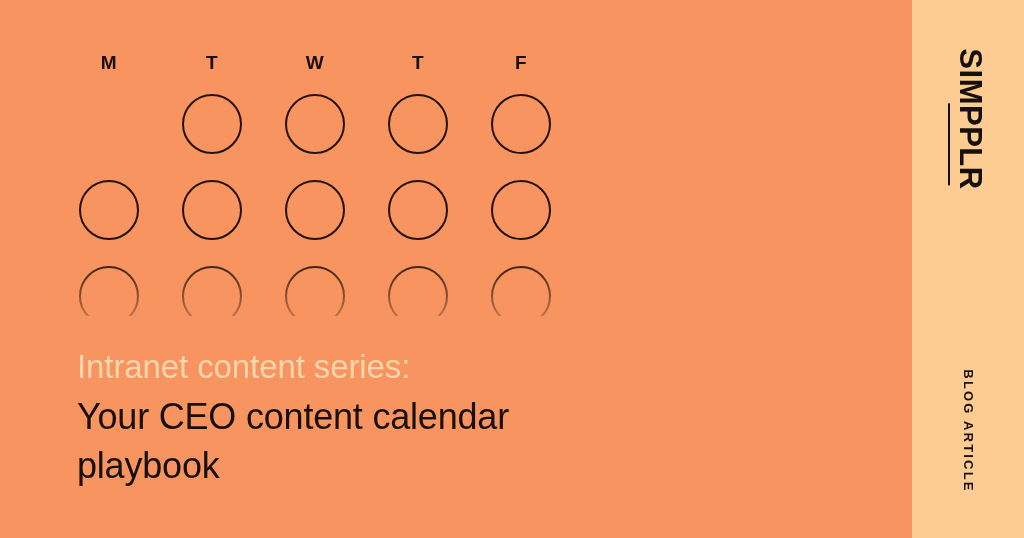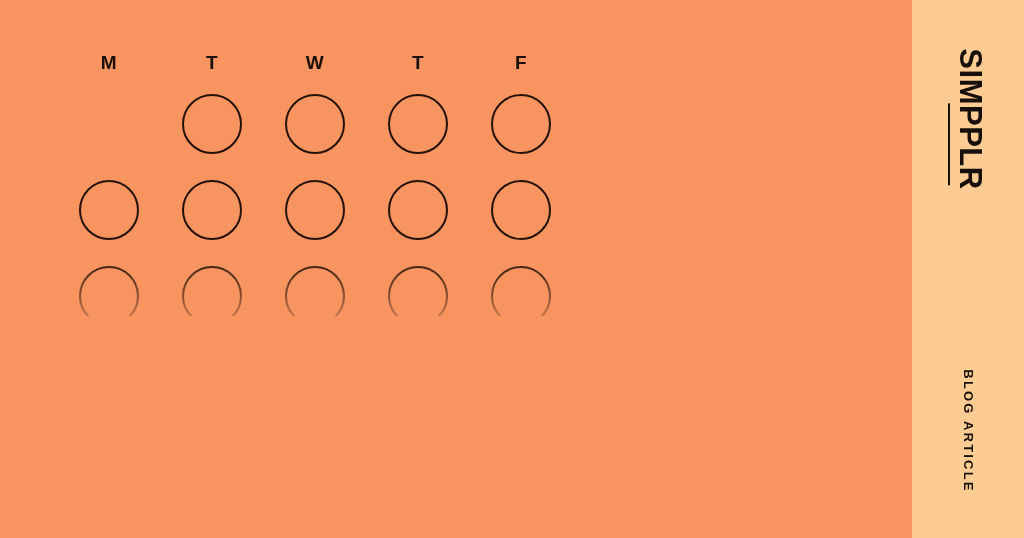--- a/index.html
+++ b/index.html
@@ -242,20 +242,24 @@
               <div class="circle"></div>
             </div>
           <div class="cal-cell" style="left:412px;">
               <div class="circle"></div>
             </div>
         </div>
 
       </div>
     </div>
 
+    <div class="headline">
+      <div class="eyebrow">Intranet content series:</div>
+      <div class="title">Your CEO content calendar playbook</div>
+    </div>
 
   </div>
 
   <div class="right-rail">
     <div class="logo-wrap">
       <div class="logo">
         <span>SIMPPLR</span>
         <span class="bar"></span>
       </div>
     </div>

